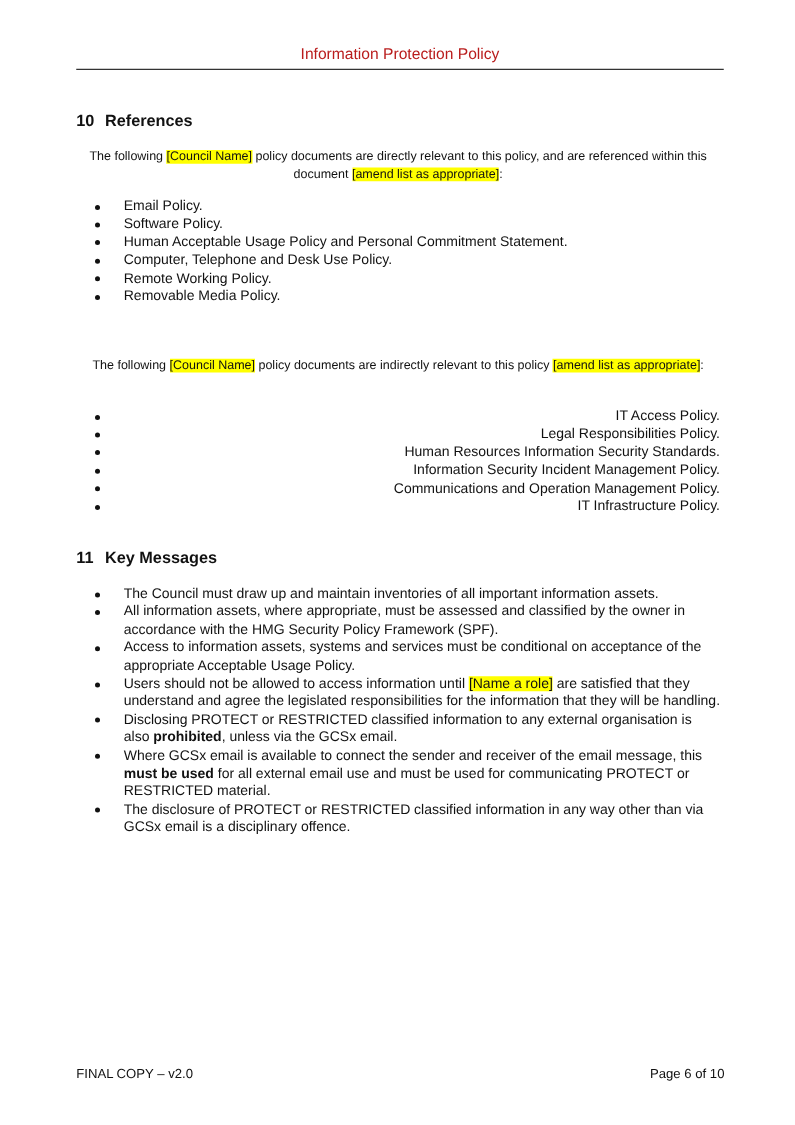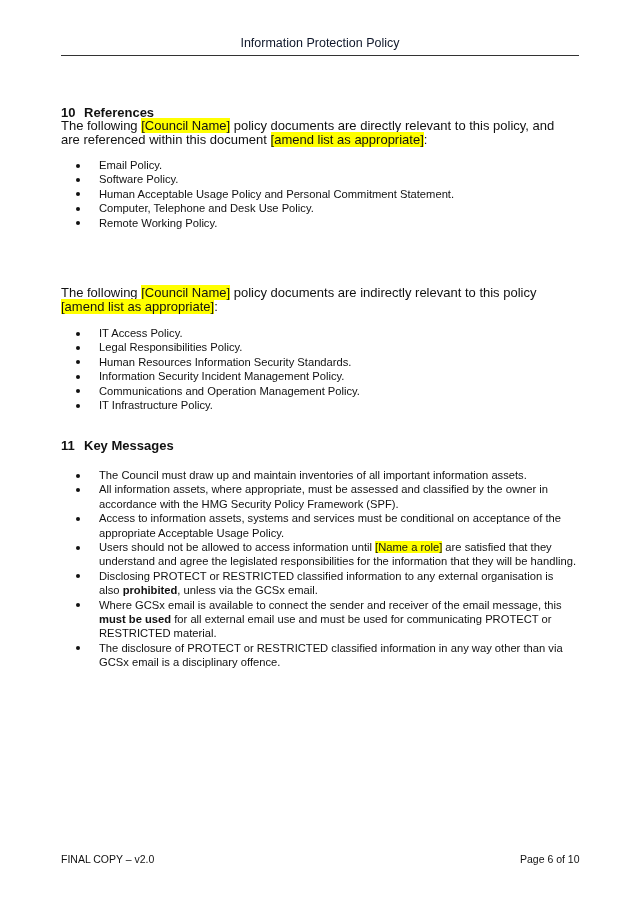--- a/index.html
+++ b/index.html
@@ -2,32 +2,32 @@
 <html><head>
   <meta charset="utf-8">
   <style>
     html, body { margin: 0; padding: 0; background: #ffffff; }
     body {
       width: 636px; height: 900px; position: relative; overflow: hidden;
       font-family: "Liberation Sans", sans-serif; color: #111111;
     }
     .page-header {
       position: absolute; left: 61px; top: 36px; width: 518px;
-      text-align: center; font-size: 12.5px; color: #0f172a;
+      text-align: center; font-size: 12.5px; color: #b91c1c;
     }
     .header-rule {
       position: absolute; left: 61px; top: 55px; width: 518px; height: 0;
       border-top: 1.5px solid #333;
     }
     .section-heading {
       position: absolute; left: 61px; font-weight: bold; font-size: 13px; color: #111;
     }
     .section-heading .num { display: inline-block; width: 23px; }
     .para {
-      position: absolute; left: 61px; width: 515px; font-size: 13px; line-height: 14px;
+      position: absolute; left: 61px; width: 515px; font-size: 10px; line-height: 14px; text-align: center;
     }
     .hl { background: #ffff00; }
     ul.bullets {
       position: absolute; left: 61px; width: 515px; margin: 0; padding: 0; list-style: none;
       font-size: 11.2px; line-height: 14.4px;
     }
     ul.bullets li { position: relative; padding-left: 38px; }
     ul.bullets li::before {
       content: ""; position: absolute; left: 15px; top: 5.5px; width: 4px; height: 4px;
       border-radius: 50%; background: #111;
@@ -35,41 +35,42 @@
     b { font-weight: bold; }
     .footer-left { position: absolute; left: 61px; top: 853px; font-size: 10.5px; }
     .footer-right { position: absolute; left: 520px; top: 853px; font-size: 10.5px; }
   </style>
 </head>
 <body>
 
 <div class="page-header">Information Protection Policy</div>
 <div class="header-rule"></div>
 
-<div class="section-heading" style="top:105px;">
+<div class="section-heading" style="top:89px;">
   <span class="num">10</span><span>References</span>
 </div>
 
 <div class="para" style="top:119px;">
   <span>The following </span><span class="hl">[Council Name]</span><span> policy documents are directly relevant to this policy, and are referenced within this document </span><span class="hl">[amend list as appropriate]</span><span>:</span>
 </div>
 
 <ul class="bullets" style="top:158px;">
   <li>Email Policy.</li>
   <li>Software Policy.</li>
   <li>Human Acceptable Usage Policy and Personal Commitment Statement.</li>
   <li>Computer, Telephone and Desk Use Policy.</li>
   <li>Remote Working Policy.</li>
+  <li>Removable Media Policy.</li>
 </ul>
 
 <div class="para" style="top:286px;">
   <span>The following </span><span class="hl">[Council Name]</span><span> policy documents are indirectly relevant to this policy </span><span class="hl">[amend list as appropriate]</span><span>:</span>
 </div>
 
-<ul class="bullets" style="top:326px;">
+<ul class="bullets" style="top:326px;text-align:right;">
   <li>IT Access Policy.</li>
   <li>Legal Responsibilities  Policy.</li>
   <li>Human Resources Information Security Standards.</li>
   <li>Information Security Incident Management Policy.</li>
   <li>Communications and Operation Management Policy.</li>
   <li>IT Infrastructure Policy.</li>
 </ul>
 
 <div class="section-heading" style="top:438px;">
   <span class="num">11</span><span>Key Messages</span>

